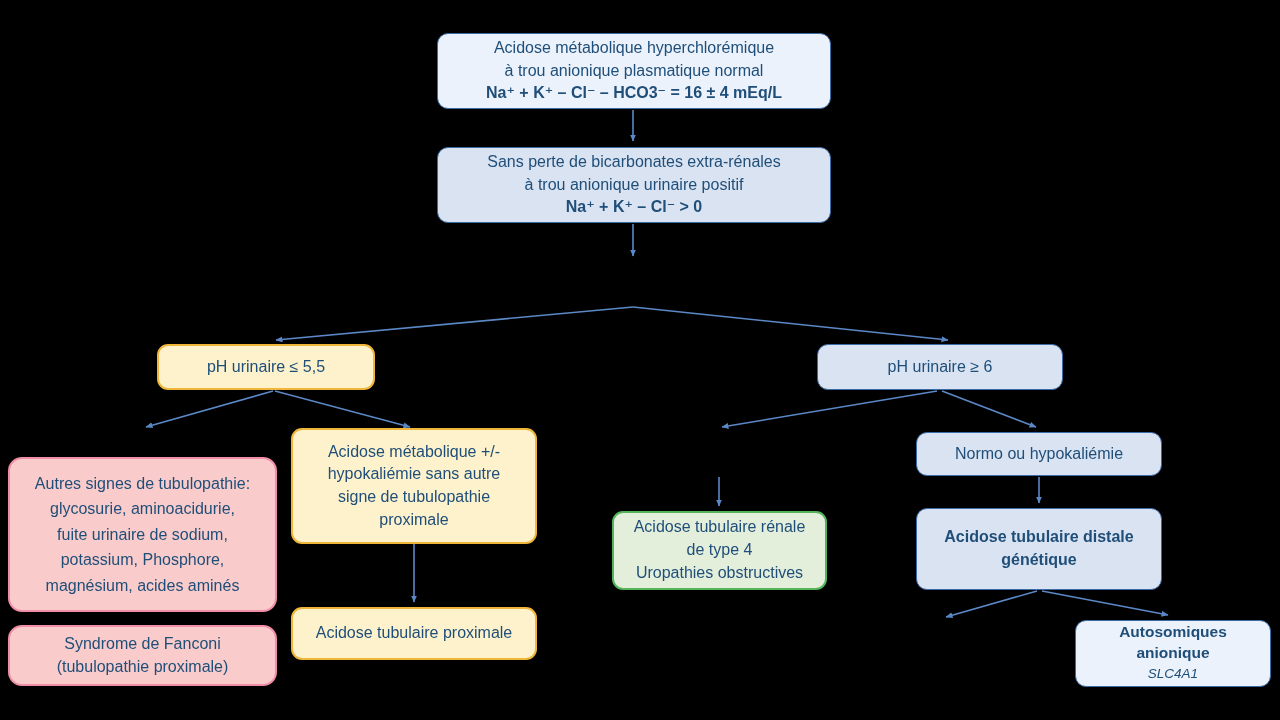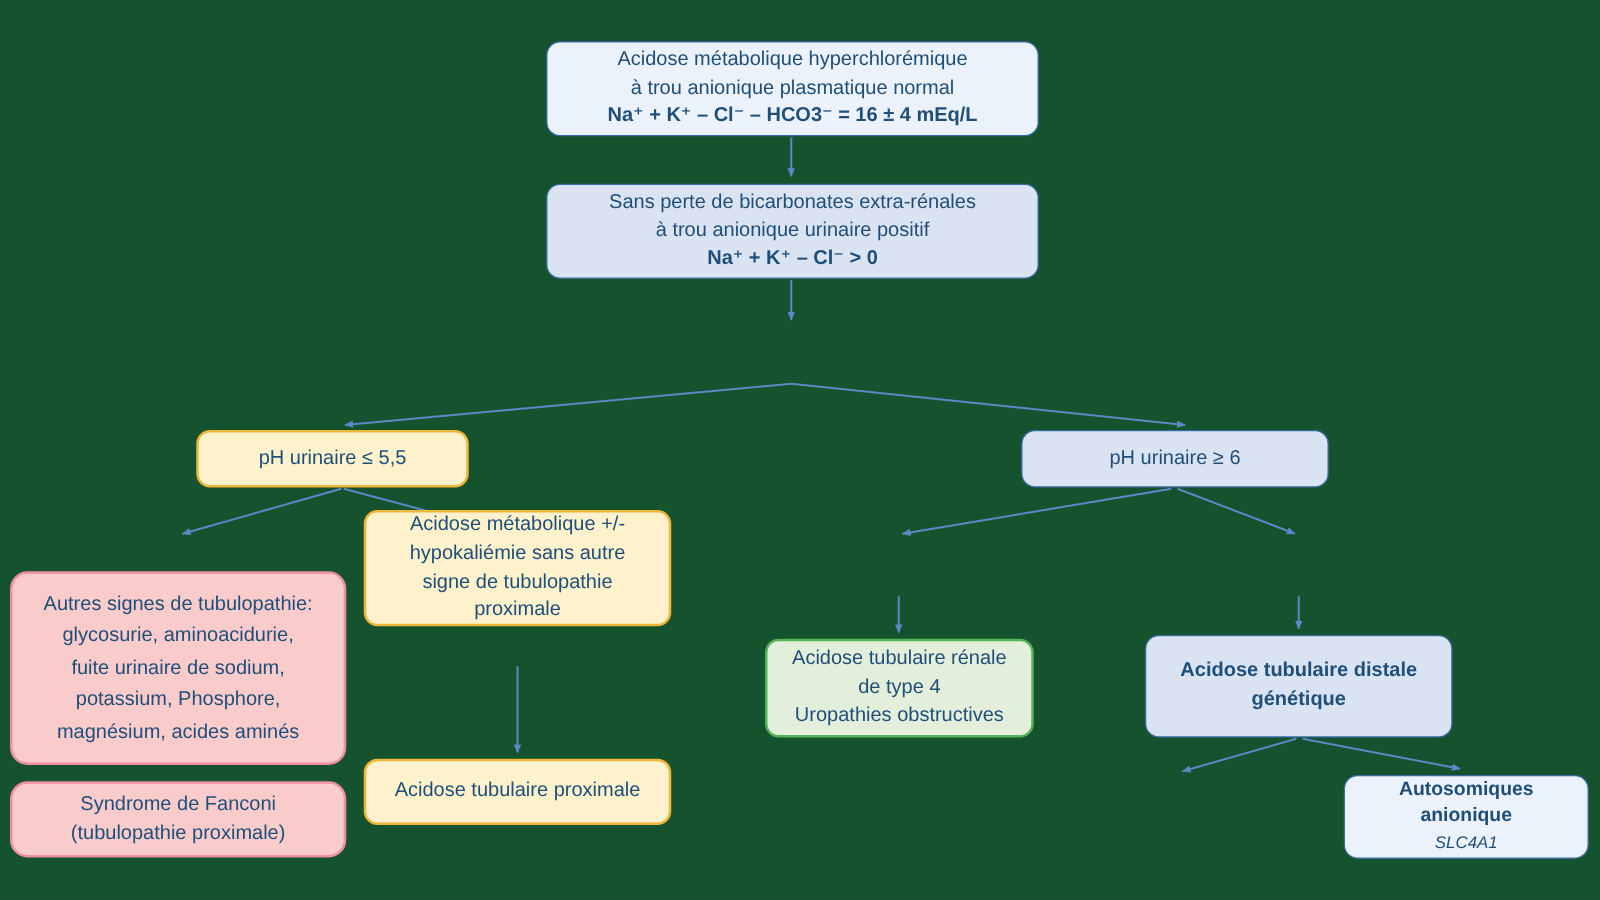--- a/index.html
+++ b/index.html
@@ -1,17 +1,17 @@
 <!DOCTYPE html>
 <html style="--text: #1f4e79; --arrow: #5b88c6; --blue-light-bg: #ebf2fb; --blue-mid-bg: #dae3f1; --blue-strong-bg: #b9d3ea; --blue-border: #3a6ba5; --yellow-bg: #fdf2cc; --yellow-border: #f0b63a; --pink-bg: #f9cbca; --pink-border: #f08ea8; --green-bg: #e3efdb; --green-border: #55b45b;"><head>
 <meta charset="utf-8">
 <style>
   html,body { margin:0; padding:0; background:#ffffff; }
   #canvas {
-    position:relative; width:1280px; height:720px; background:#14532d;
+    position:relative; width:1280px; height:720px; background:#000000;
     font-family:"Liberation Sans","DejaVu Sans",sans-serif; overflow:hidden;
   }
   .box {
     position:absolute; box-sizing:border-box;
     display:flex; flex-direction:column; align-items:center; justify-content:center;
     text-align:center; color:var(--text); font-size:16px; line-height:1.42;
     border-radius:11px; white-space:pre-line; padding:2px 8px;
   }
   .blue-light  { background:var(--blue-light-bg);  border:1.5px solid var(--blue-border); }
   .blue-mid    { background:var(--blue-mid-bg);    border:1.5px solid var(--blue-border);align-items:center; }
@@ -79,38 +79,41 @@
 fuite urinaire de sodium,
 potassium, Phosphore,
 magnésium, acides aminés</div>
   </div>
 
   <div class="box pink" style="left:8px;top:600px;width:269px;height:61px">
     <div>Syndrome de Fanconi
 (tubulopathie proximale)</div>
   </div>
 
-  <div class="box yellow" style="left:291px;top:408px;width:246px;height:93px">
+  <div class="box yellow" style="left:291px;top:428px;width:246px;height:116px">
     <div>Acidose métabolique +/-
 hypokaliémie sans autre
 signe de tubulopathie
 proximale</div>
   </div>
 
   <div class="box yellow" style="left:291px;top:607px;width:246px;height:53px">
     <div>Acidose tubulaire proximale</div>
   </div>
 
 
   <div class="box green" style="left:612px;top:511px;width:215px;height:79px">
     <div>Acidose tubulaire rénale
 de type 4
 Uropathies obstructives</div>
   </div>
 
+  <div class="box blue-mid" style="left:916px;top:432px;width:246px;height:44px">
+    <div>Normo ou hypokaliémie</div>
+  </div>
 
   <div class="box blue-mid bold" style="left:916px;top:508px;width:246px;height:82px">
     <div>Acidose tubulaire distale
 génétique</div>
   </div>
 
 
   <div class="box blue-light" style="left:1075px;top:620px;width:196px;height:67px">
     <div class="bold" style="font-size:15.5px;line-height:1.35">Autosomiques
 anionique</div>

